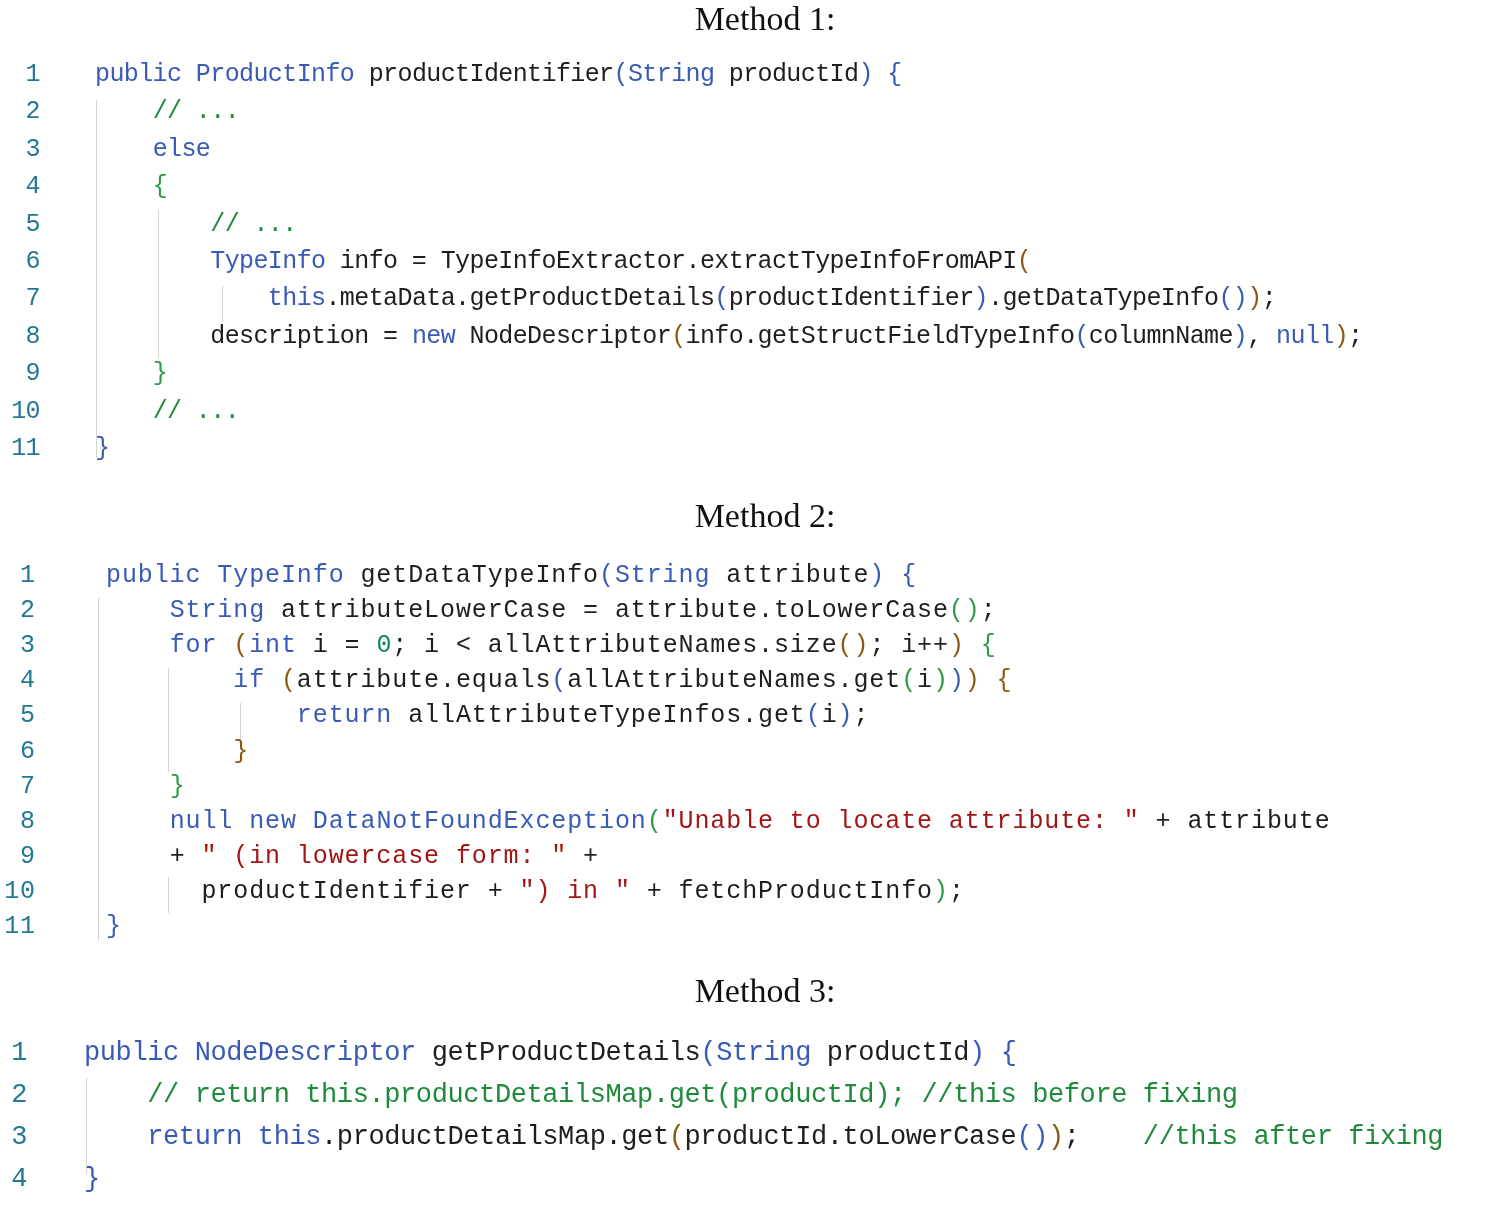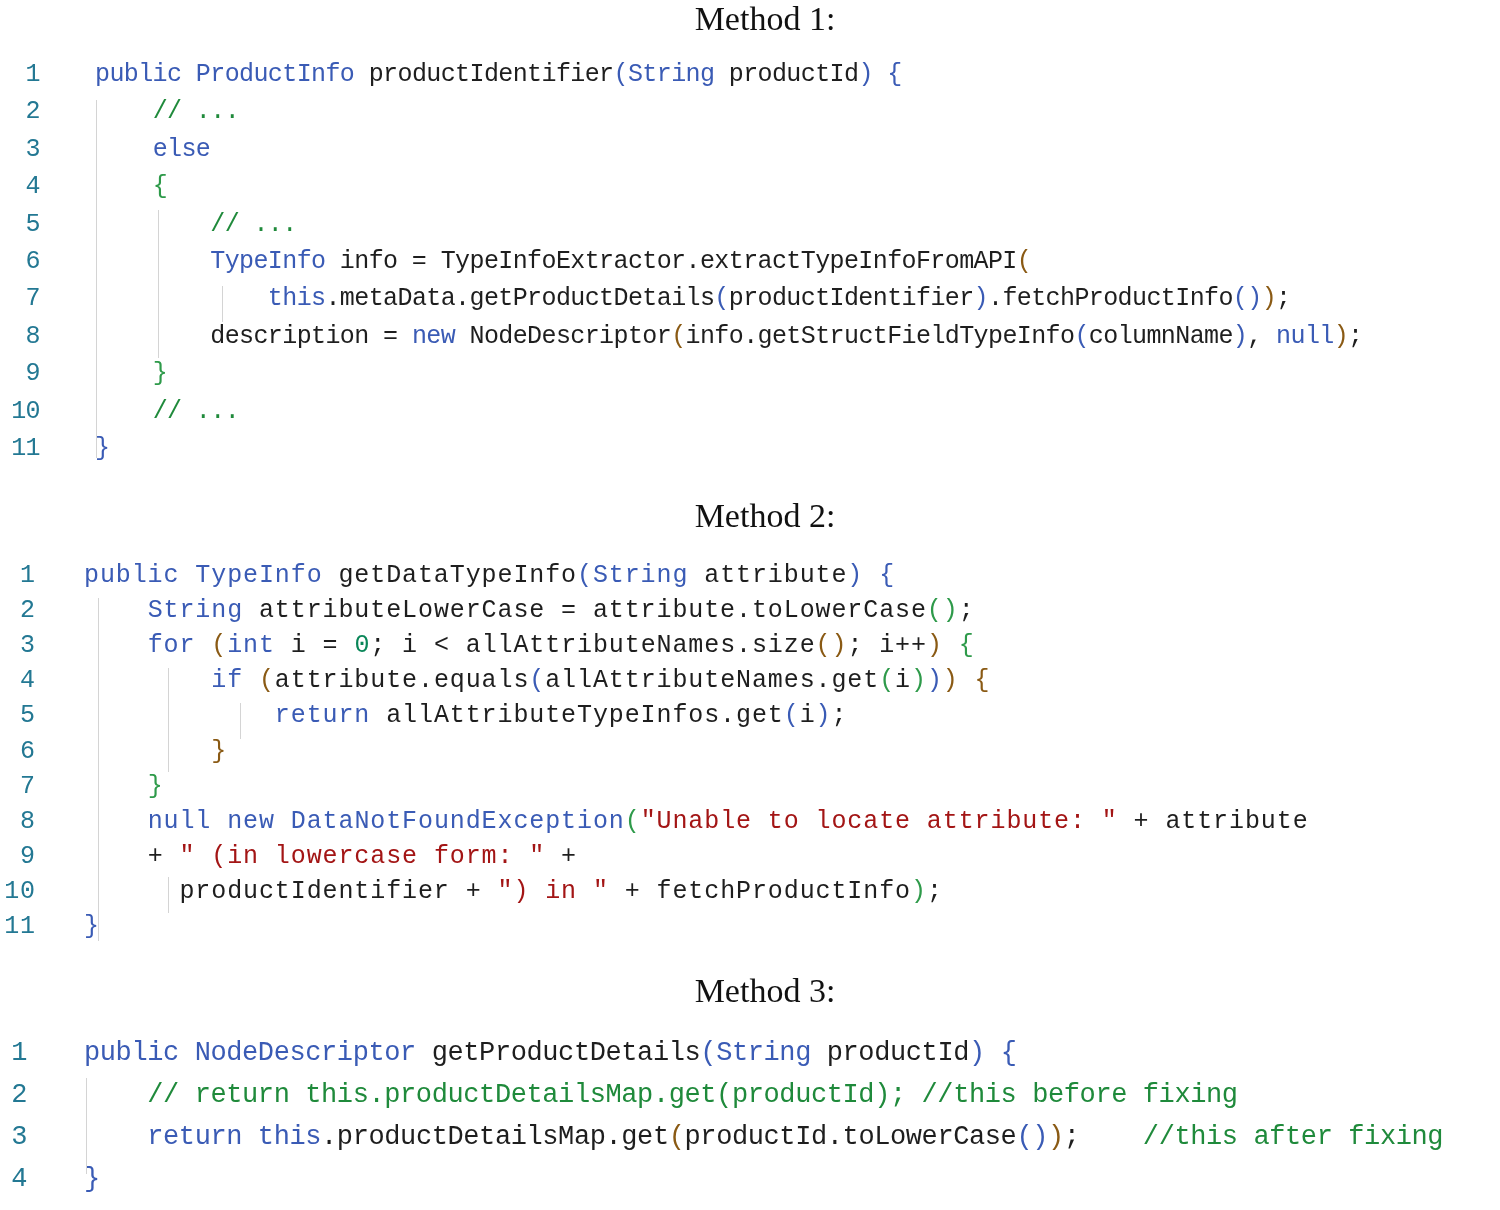--- a/index.html
+++ b/index.html
@@ -28,39 +28,39 @@
   .b3 { color: #8a5a14; }
   .num { color: #098658; }
 
   
   #m1 .line { font-size: 25px; letter-spacing: -0.6px; }
   #m1 .ln { width: 40px; }
   #m1 .code { left: 95px; }
   
   #m2 .line { font-size: 25px; letter-spacing: 0.9px; }
   #m2 .ln { width: 36px; }
-  #m2 .code { left: 84px; }
+  #m2 .code { left: 106px; }
   
   #m3 .line { font-size: 27px; letter-spacing: -0.4px; }
   #m3 .ln { width: 27px; }
   #m3 .code { left: 84px; }
 </style>
 </head>
 <body>
 
 <div id="m1" class="block" style="top:0;">
   <div class="title" style="top:0;">Method 1:</div>
   <div class="lines">
       <div class="line" style="top: 60px;"><span class="ln">1</span><span class="code"><span class="kw">public </span><span class="ty">ProductInfo </span><span>productIdentifier</span><span class="b1">(</span><span class="ty">String </span><span>productId</span><span class="b1">)</span><span> </span><span class="b1">{</span></span></div>
       <div class="line" style="top: 97.4px;"><span class="ln">2</span><span class="code">    <span class="cm">// ...</span></span></div>
       <div class="line" style="top: 134.8px;"><span class="ln">3</span><span class="code">    <span class="kw">else</span></span></div>
       <div class="line" style="top: 172.2px;"><span class="ln">4</span><span class="code">    <span class="b2">{</span></span></div>
       <div class="line" style="top: 209.6px;"><span class="ln">5</span><span class="code">        <span class="cm">// ...</span></span></div>
       <div class="line" style="top: 247px;"><span class="ln">6</span><span class="code">        <span class="ty">TypeInfo </span><span>info = TypeInfoExtractor.extractTypeInfoFromAPI</span><span class="b3">(</span></span></div>
-      <div class="line" style="top: 284.4px;"><span class="ln">7</span><span class="code">            <span class="kw">this</span><span>.metaData.getProductDetails</span><span class="b1">(</span><span>productIdentifier</span><span class="b1">)</span><span>.fetchProductInfo</span><span class="b1">()</span><span class="b3">)</span><span>;</span></span></div>
+      <div class="line" style="top: 284.4px;"><span class="ln">7</span><span class="code">            <span class="kw">this</span><span>.metaData.getProductDetails</span><span class="b1">(</span><span>productIdentifier</span><span class="b1">)</span><span>.getDataTypeInfo</span><span class="b1">()</span><span class="b3">)</span><span>;</span></span></div>
       <div class="line" style="top: 321.8px;"><span class="ln">8</span><span class="code">        <span>description = </span><span class="kw">new </span><span>NodeDescriptor</span><span class="b3">(</span><span>info.getStructFieldTypeInfo</span><span class="b1">(</span><span>columnName</span><span class="b1">)</span><span>, </span><span class="kw">null</span><span class="b3">)</span><span>;</span></span></div>
       <div class="line" style="top: 359.2px;"><span class="ln">9</span><span class="code">    <span class="b2">}</span></span></div>
       <div class="line" style="top: 396.6px;"><span class="ln">10</span><span class="code">    <span class="cm">// ...</span></span></div>
       <div class="line" style="top: 434px;"><span class="ln">11</span><span class="code"><span class="b1">}</span></span></div>
     </div>
   <div class="guide" style="left:96px; top:100px; height:358px;"></div>
   <div class="guide" style="left:158px; top:210px; height:148px;"></div>
   <div class="guide" style="left:222px; top:286px; height:36px;"></div>
 </div>
 

